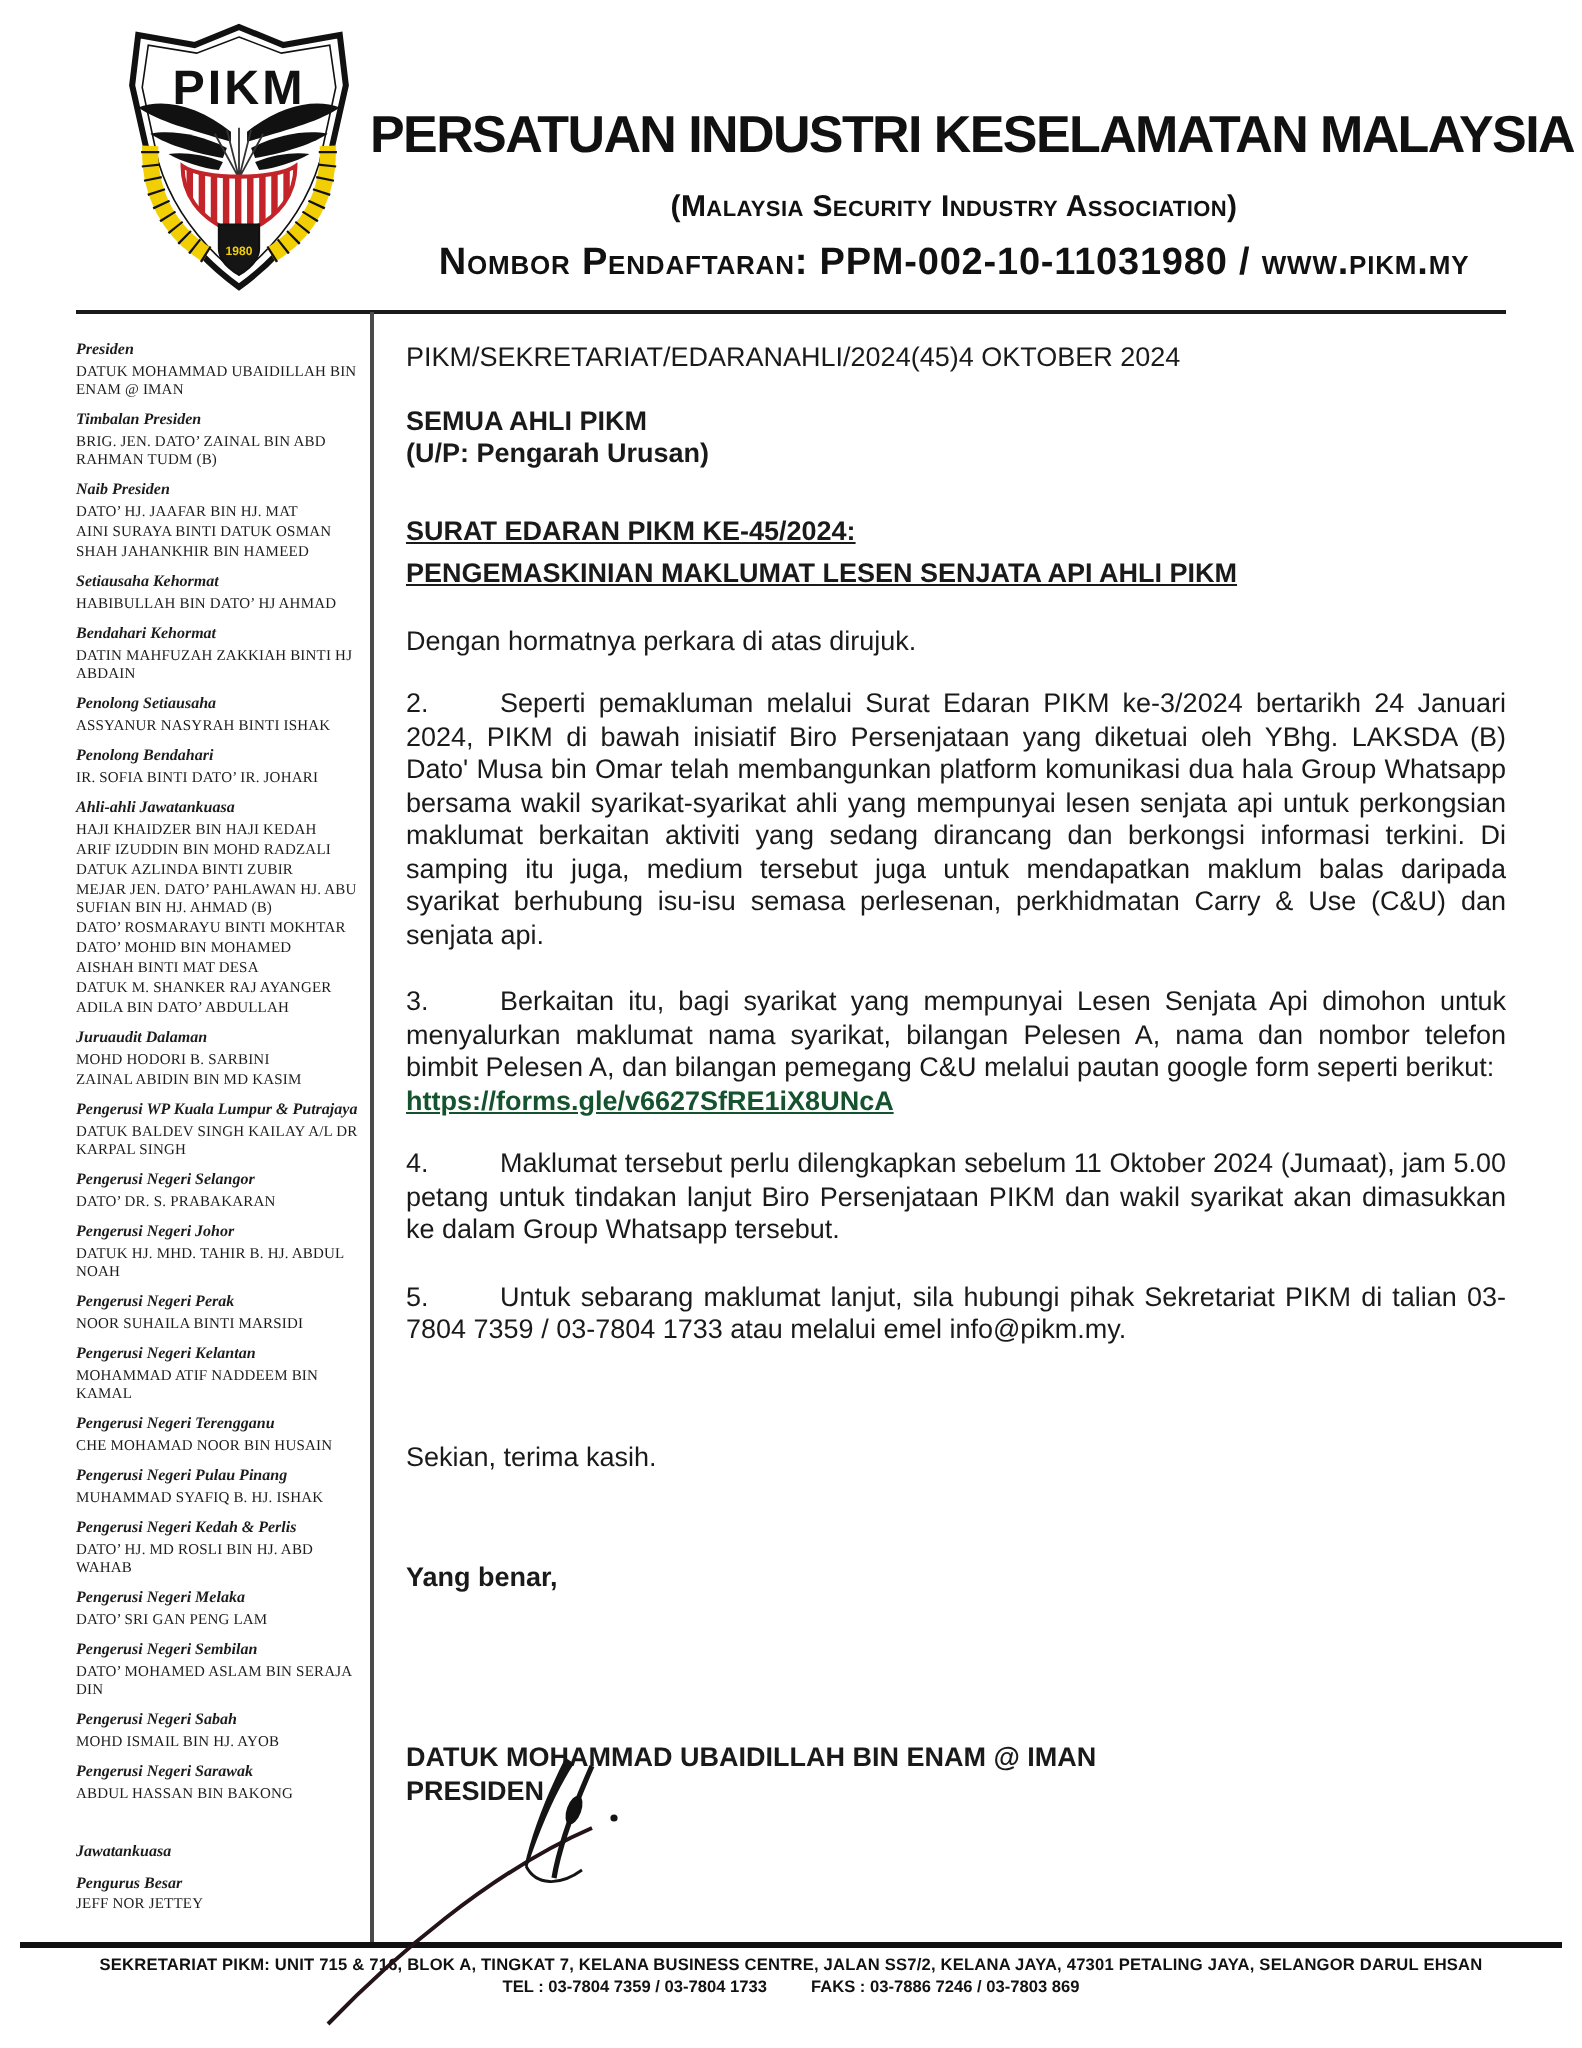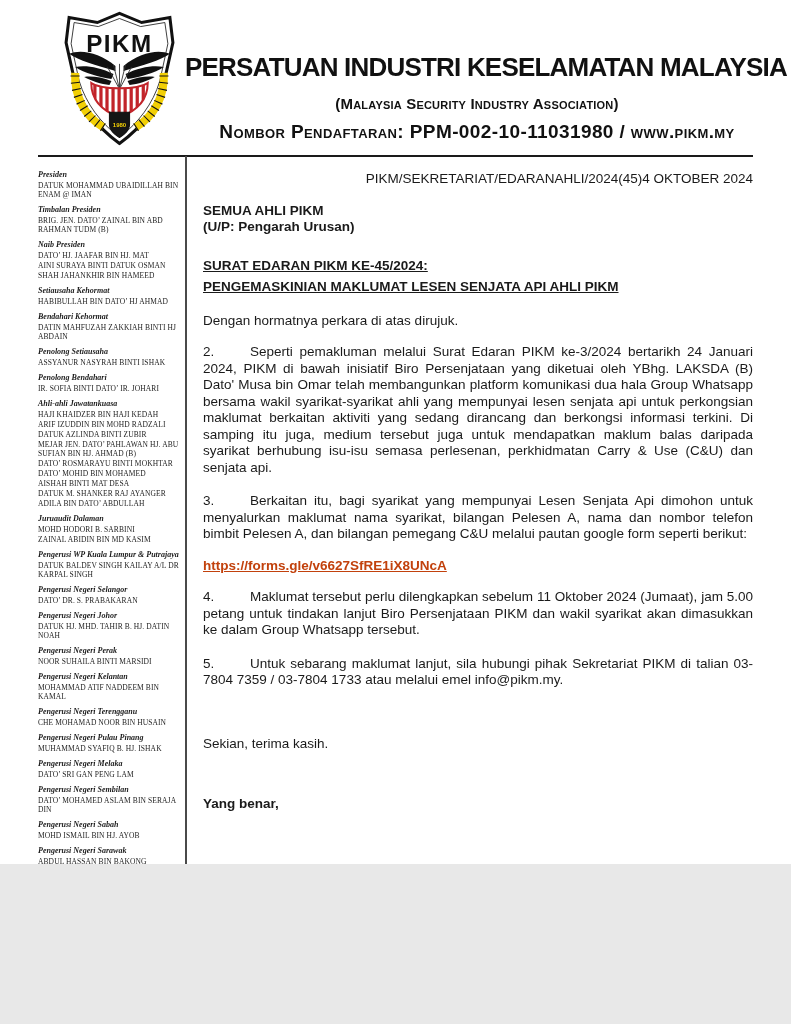--- a/index.html
+++ b/index.html
@@ -1,18 +1,18 @@
 <!DOCTYPE html>
 <html><head>
 <meta charset="utf-8">
 <style>
   * { margin:0; padding:0; box-sizing:border-box; }
   html,body { background:#e8e8e8; }
   .page {
-    position:relative; width:791px; height:864px; margin:0 auto;
+    position:relative; width:791px; height:1024px; margin:0 auto;
     background:#ffffff; overflow:hidden; color:#1a1a1a;
     font-family:"Liberation Sans", sans-serif;
   }
   
   .logo { position:absolute; left:57px; top:10px; width:126px; height:140px; }
   .head-text { position:absolute; left:185px; right:22px; top:52px; text-align:center; color:#111; }
   .org-ms { font-size:26px; font-weight:bold; letter-spacing:-0.8px; white-space:nowrap; }
   .org-en { margin-top:12px; font-size:15px; font-weight:bold; font-variant:small-caps; letter-spacing:0.2px; white-space:nowrap; }
   .reg   { margin-top:9px; font-size:19px; font-weight:bold; font-variant:small-caps; letter-spacing:0.4px; white-space:nowrap; }
   .rule-header { position:absolute; left:38px; top:155px; width:715px; height:2px; background:#1a1a1a; }
@@ -23,30 +23,30 @@
   .sidebar { position:absolute; left:38px; top:170px; width:144px; color:#1c1c1c;
              font-family:"Liberation Serif", serif; }
   .sb-group { margin-top:6.5px; }
   .sb-group:first-child { margin-top:0; }
   .sb-group.gap { margin-top:20px; }
   .sb-title { font-size:8px; font-weight:bold; font-style:italic; line-height:9.5px; margin-bottom:1px; }
   .sb-name  { font-size:7.5px; line-height:9px; margin-bottom:1px; letter-spacing:0.1px; }
 
   
   .main { position:absolute; left:203px; top:156px; width:550px; font-size:13.5px; line-height:16.5px; }
-  .ref-row { margin-top:15px; display:flex; justify-content:flex-end; }
+  .ref-row { margin-top:15px; display:flex; justify-content:flex-start; }
   .recipient { margin-top:15px; font-weight:bold; }
   .salutation { margin-top:26px; }
   .subject { margin-top:19px; font-weight:bold; line-height:21.5px; }
   .subject div { text-decoration:underline; }
   .opening { margin-top:15px; }
   .jpara { text-align:justify; }
   .p-2 { margin-top:15px; }
   .p-3 { margin-top:17px; }
-  .form-link { margin-top:15px; display:block; font-weight:bold; text-decoration:underline; color:#c2410c; }
+  .form-link { display:block; font-weight:bold; text-decoration:underline; color:#14532d; }
   .p-4 { margin-top:15px; }
   .p-5 { margin-top:17px; }
   .pnum { display:inline-block; width:47px; }
   .closing { margin-top:47px; }
   .sign-off { margin-top:44px;font-weight:bold; }
   .signatory { margin-top:72px; font-weight:bold; line-height:17px; }
 
   
   .signature { position:absolute; left:150px; top:852px; width:180px; height:168px; z-index:5; pointer-events:none; }
 
@@ -173,56 +173,60 @@
       <div class="sb-group">
         <div class="sb-title">Pengerusi WP Kuala Lumpur &amp; Putrajaya</div>
         <div class="sb-name">DATUK BALDEV SINGH KAILAY A/L DR KARPAL SINGH</div>
       </div>
       <div class="sb-group">
         <div class="sb-title">Pengerusi Negeri Selangor</div>
         <div class="sb-name">DATO’ DR. S. PRABAKARAN</div>
       </div>
       <div class="sb-group">
         <div class="sb-title">Pengerusi Negeri Johor</div>
-        <div class="sb-name">DATUK HJ. MHD. TAHIR B. HJ. DATIN NOAH</div>
+        <div class="sb-name">DATUK HJ. MHD. TAHIR B. HJ. ABDUL NOAH</div>
       </div>
       <div class="sb-group">
         <div class="sb-title">Pengerusi Negeri Perak</div>
         <div class="sb-name">NOOR SUHAILA BINTI MARSIDI</div>
       </div>
       <div class="sb-group">
         <div class="sb-title">Pengerusi Negeri Kelantan</div>
         <div class="sb-name">MOHAMMAD ATIF NADDEEM BIN KAMAL</div>
       </div>
       <div class="sb-group">
         <div class="sb-title">Pengerusi Negeri Terengganu</div>
         <div class="sb-name">CHE MOHAMAD NOOR BIN HUSAIN</div>
       </div>
       <div class="sb-group">
         <div class="sb-title">Pengerusi Negeri Pulau Pinang</div>
         <div class="sb-name">MUHAMMAD SYAFIQ B. HJ. ISHAK</div>
       </div>
       <div class="sb-group">
+        <div class="sb-title">Pengerusi Negeri Kedah &amp; Perlis</div>
+        <div class="sb-name">DATO’ HJ. MD ROSLI BIN HJ. ABD WAHAB</div>
+      </div>
+      <div class="sb-group">
         <div class="sb-title">Pengerusi Negeri Melaka</div>
         <div class="sb-name">DATO’ SRI GAN PENG LAM</div>
       </div>
       <div class="sb-group">
         <div class="sb-title">Pengerusi Negeri Sembilan</div>
         <div class="sb-name">DATO’ MOHAMED ASLAM BIN SERAJA DIN</div>
       </div>
       <div class="sb-group">
         <div class="sb-title">Pengerusi Negeri Sabah</div>
         <div class="sb-name">MOHD ISMAIL BIN HJ. AYOB</div>
       </div>
       <div class="sb-group">
         <div class="sb-title">Pengerusi Negeri Sarawak</div>
         <div class="sb-name">ABDUL HASSAN BIN BAKONG</div>
       </div>
       <div class="sb-group gap">
-        <div class="sb-title">Sekretariat</div>
+        <div class="sb-title">Jawatankuasa</div>
       </div>
       <div class="sb-group">
         <div class="sb-title">Pengurus Besar</div>
         <div class="sb-name">JEFF NOR JETTEY</div>
       </div>
     </div>
 
   <div class="main">
     <div class="ref-row">
       <span>PIKM/SEKRETARIAT/EDARANAHLI/2024(45)</span>

